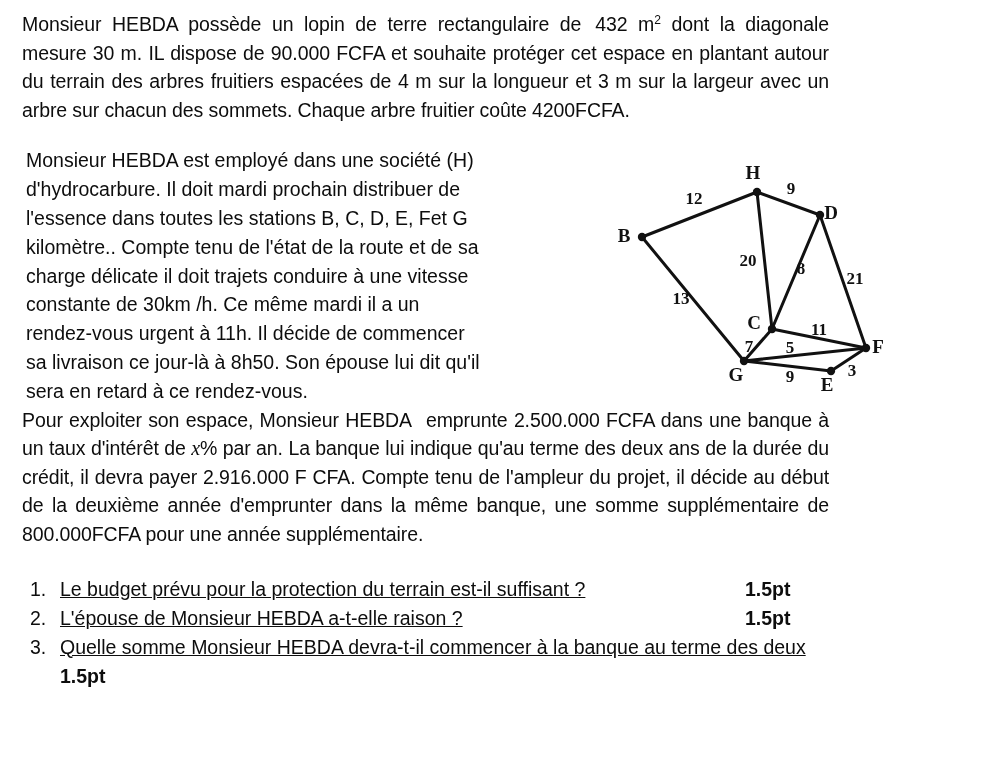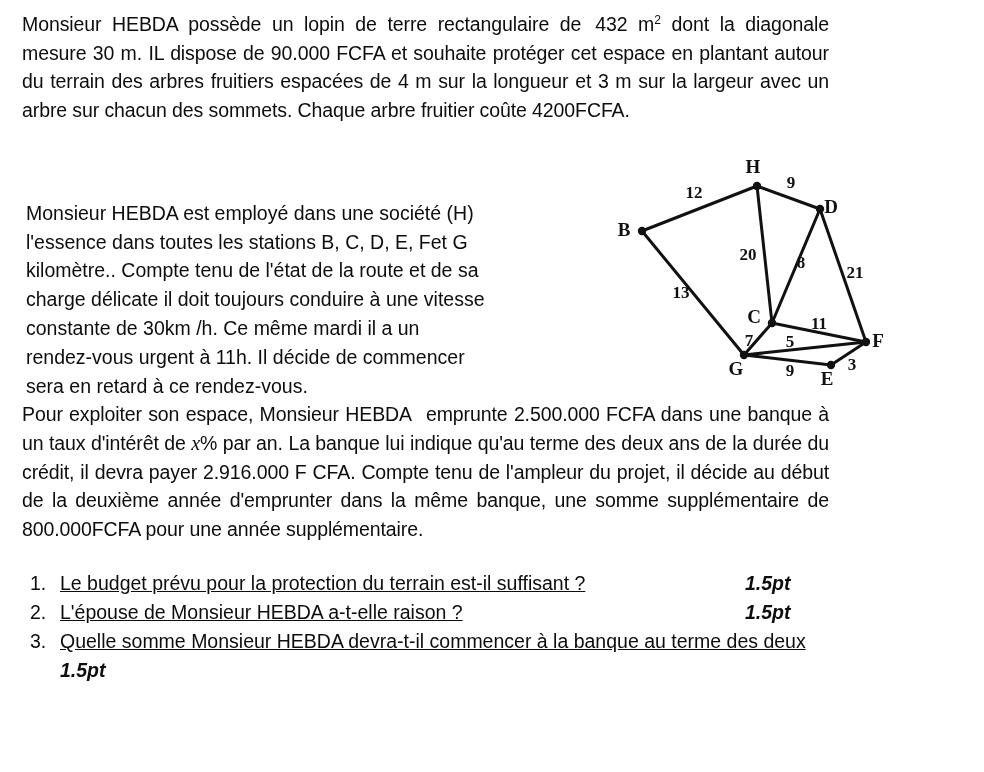--- a/index.html
+++ b/index.html
@@ -108,21 +108,20 @@
   .q-text {
     flex: 1 1 auto;
     padding-right: 10px;
     text-decoration: underline;
   }
   .q-pts {
     flex: 0 0 auto;
     font-weight: bold;
     width: 84px;
     text-align: left;
-    font-style: italic;
   }
   .q-cont {
     display: flex;
     font-size: 19.5px;
     line-height: 29px;
   }
   .q-cont .q-num { visibility: hidden; }
   .q-cont .q-text { flex: 1 1 auto; }
   sup.sq {
     font-size: 0.62em;
@@ -135,25 +134,27 @@
 <body>
 
 <div class="page">
 
   <p class="para para-intro"><span>Monsieur HEBDA possède un lopin de terre rectangulaire de</span><span class="nbsp-gap"></span><span>432 m</span><sup class="sq">2</sup> <span>dont la diagonale mesure 30 m. IL dispose de 90.000 FCFA et souhaite protéger cet espace en plantant autour du terrain des arbres fruitiers espacées de 4 m sur la longueur et 3 m sur la largeur avec un arbre sur chacun des sommets. Chaque arbre fruitier coûte 4200FCFA.</span></p>
 
   <div class="mid">
 
     <div class="mid-text">
       <p>Monsieur HEBDA est employé dans une société (H)</p>
+      <p>d'hydrocarbure. Il doit mardi prochain distribuer de</p>
       <p>l'essence dans toutes les stations B, C, D, E, Fet G</p>
       <p>kilomètre.. Compte tenu de l'état de la route et de sa</p>
-      <p>charge délicate il doit toujours conduire à une vitesse</p>
+      <p>charge délicate il doit trajets conduire à une vitesse</p>
       <p class="ragged">constante de 30km /h. Ce même mardi il a un</p>
       <p>rendez-vous urgent à 11h. Il décide de commencer</p>
+      <p>sa livraison ce jour-là à 8h50. Son épouse lui dit qu'il</p>
       <p class="ragged">sera en retard à ce rendez-vous.</p>
     </div>
 
     <div class="diagram-wrap">
       <svg class="graph" id="graph-svg" width="370" height="250" viewBox="0 0 370 250">
         <g id="edges-layer">
             <line x1="54" y1="81" x2="169" y2="36" class="edge"></line>
             <line x1="54" y1="81" x2="156" y2="205" class="edge"></line>
             <line x1="169" y1="36" x2="232" y2="59" class="edge"></line>
             <line x1="169" y1="36" x2="184" y2="173" class="edge"></line>

